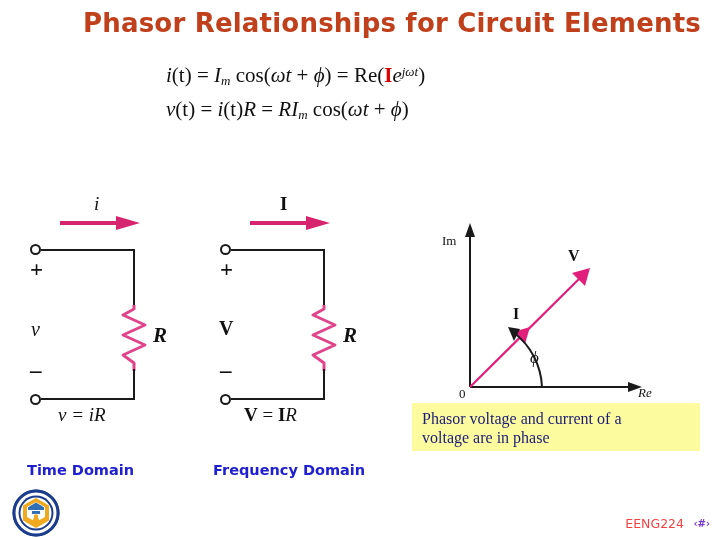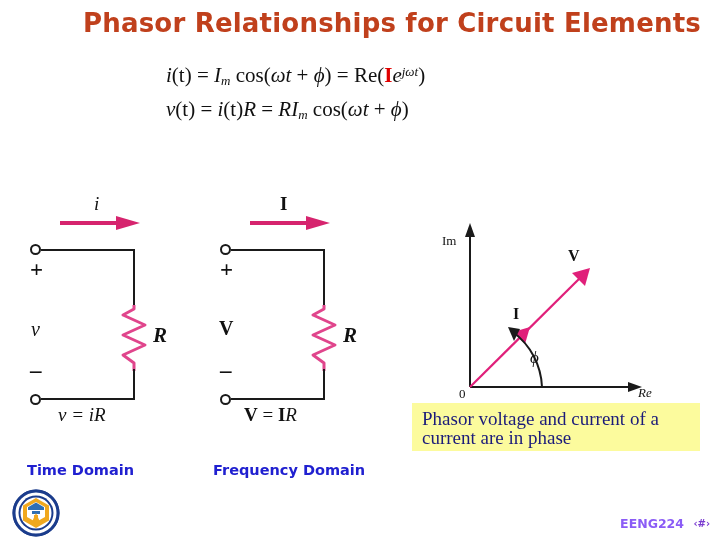--- a/index.html
+++ b/index.html
@@ -49,33 +49,33 @@
   
   .phasor{position:absolute;left:400px;top:215px;width:300px;height:185px;}
   .axlabel{
     position:absolute;font-family:"Liberation Serif", serif;font-size:13px;color:#111;
   }
 
   
   .note{
     position:absolute;left:412px;top:403px;width:288px;height:48px;
     background:#FCFB9D;color:#1B1B7A;
-    font-family:"Liberation Serif", serif;font-size:19px;line-height:19px;
+    font-family:"Liberation Serif", serif;font-size:16px;line-height:19px;
     padding:6px 16px 0 10px;box-sizing:border-box;
   }
 
   
   .domlabel{
     position:absolute;font-family:"DejaVu Sans", sans-serif;
     font-size:14.5px;font-weight:bold;color:#2020D0;white-space:nowrap;
   }
   .courselabel{
     position:absolute;right:36px;top:516px;
-    font-family:"DejaVu Sans", sans-serif;font-size:12.5px;font-weight:bold;
-    color:#8b5cf6;
+    font-family:"DejaVu Sans", sans-serif;font-size:12.5px;font-weight:normal;
+    color:#ef4444;
   }
   .pagenum{
     position:absolute;right:10px;top:518px;
     font-family:"DejaVu Sans", sans-serif;font-size:10px;font-weight:bold;color:#7a3bd0;
   }
   .logo{position:absolute;left:12px;top:489px;width:48px;height:48px;}
 </style>
 </head>
 <body>
 
@@ -186,21 +186,21 @@
     <div class="axlabel" style="left:42px;top:10px;margin-top:8px;">Im</div>
     <div class="axlabel" style="left:238px;top:170px;font-style:italic;">Re</div>
     <div class="axlabel" style="left:59px;top:171px;">0</div>
     <div class="axlabel" style="left:168px;top:32px;font-size:16px;font-weight:bold;">V</div>
     <div class="axlabel" style="left:113px;top:90px;font-size:16px;font-weight:bold;">I</div>
     <div class="axlabel" style="left:130px;top:133px;font-size:17px;font-style:italic;">ϕ</div>
   </div>
 
   <div class="note">
     <div>Phasor voltage and current of a</div>
-    <div>current are in phase</div>
+    <div>voltage are in phase</div>
   </div>
 
   <div class="domlabel" style="left:27px;top:462px;">Time Domain</div>
   <div class="domlabel" style="left:213px;top:462px;">Frequency Domain</div>
 
   <svg class="logo" viewBox="0 0 48 48">
     <circle cx="24" cy="24" r="23" fill="#ffffff" stroke="#1B3C8C" stroke-width="1"></circle>
     <circle cx="24" cy="24" r="22" fill="none" stroke="#1B3C8C" stroke-width="3"></circle>
     <circle cx="24" cy="24" r="17.5" fill="#1B3C8C"></circle>
     <circle cx="24" cy="24" r="15.5" fill="#ffffff"></circle>

